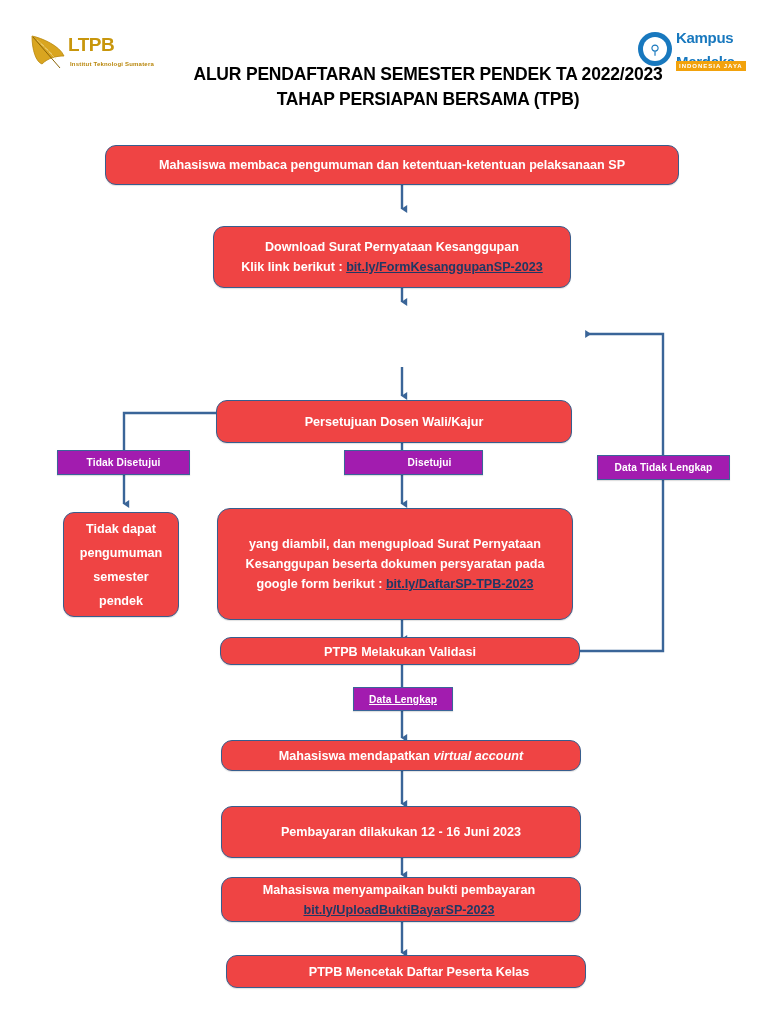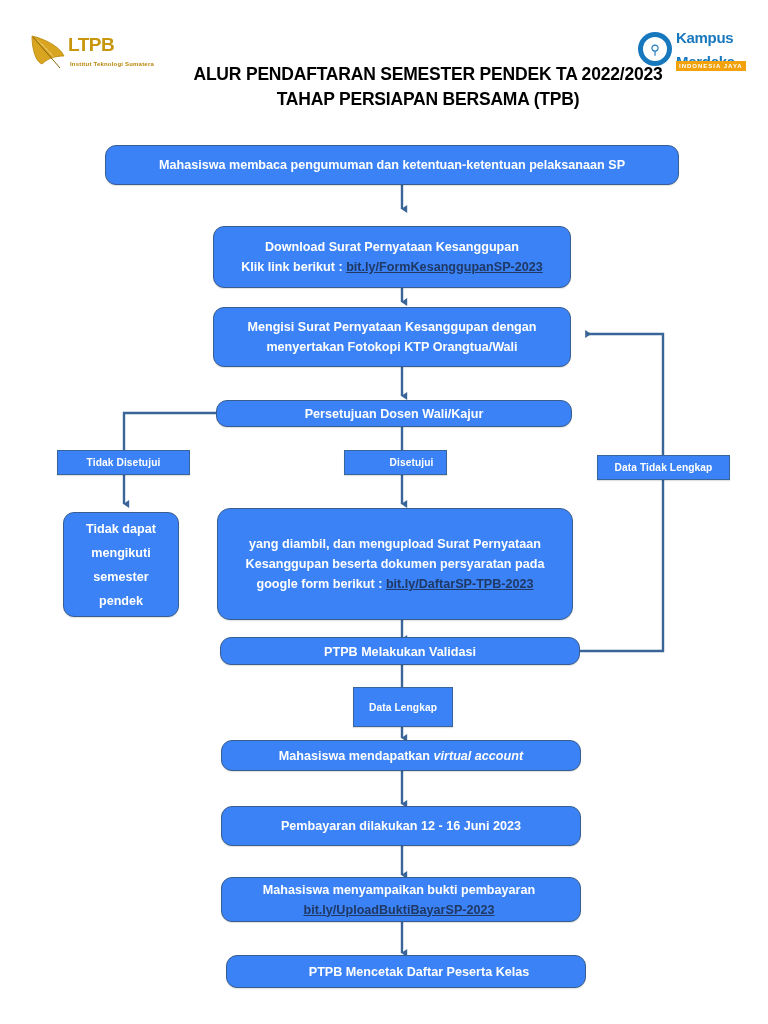--- a/index.html
+++ b/index.html
@@ -127,21 +127,21 @@
   #connectors {
     position: absolute;
     left: 0; top: 0;
     width: 768px; height: 1024px;
     pointer-events: none;
   }
 
   .node {
     position: absolute;
     box-sizing: border-box;
-    background: #3b82f6;
+    background: #ef4444;
     border: 1.6px solid #375E8E;
     border-radius: 11px;
     color: #ffffff;
     font-weight: bold;
     display: flex;
     align-items: center;
     justify-content: center;
     text-align: center;
     font-size: 12.6px;
     line-height: 20px;
@@ -152,21 +152,21 @@
   .node a, .node .link {
     color: #1F3864;
     text-decoration: underline;
     font-weight: bold;
   }
   .node .ital { font-style: italic; }
 
   .label-gray {
     position: absolute;
     box-sizing: border-box;
-    background: #3b82f6;
+    background: #a21caf;
     border: 1.6px solid #3A6598;
     color: #ffffff;
     font-size: 10.2px;
     font-weight: bold;
     display: flex;
     align-items: center;
     justify-content: center;
     text-align: center;
     letter-spacing: 0.1px;
     box-shadow: 0 1px 1px rgba(0,0,0,0.12);
@@ -249,73 +249,67 @@
     <span class="inner">Mahasiswa membaca pengumuman dan ketentuan-ketentuan pelaksanaan SP</span>
   </div>
 
   <div class="node" style="left:213px; top:226px; width:358px; height:62px;">
     <div class="inner">
       <div>Download Surat Pernyataan Kesanggupan</div>
       <div><span>Klik link berikut : </span><span class="link">bit.ly/FormKesanggupanSP-2023</span></div>
     </div>
   </div>
 
-  <div class="node" style="left:213px; top:307px; width:358px; height:60px;">
-    <div class="inner">
-      <div>Mengisi Surat Pernyataan Kesanggupan dengan</div>
-      <div>menyertakan Fotokopi KTP Orangtua/Wali</div>
-    </div>
-  </div>
-
-  <div class="node" style="left:216px; top:400px; width:356px; height:27px;">
+
+  <div class="node" style="left:216px; top:400px; width:356px; height:43px;">
     <span class="inner">Persetujuan Dosen Wali/Kajur</span>
   </div>
 
   <div class="label-gray" style="left:57px; top:450px; width:133px; height:25px;">
     <span>Tidak Disetujui</span>
   </div>
 
-  <div class="label-gray" style="left:344px; top:450px; width:103px; height:25px;padding-left:32px;">
+  <div class="label-gray" style="left:344px; top:450px; width:139px; height:25px;padding-left:32px;">
     <span>Disetujui</span>
   </div>
 
   <div class="label-gray" style="left:597px; top:455px; width:133px; height:25px;">
     <span>Data Tidak Lengkap</span>
   </div>
 
   <div class="node" style="left:63px; top:512px; width:116px; height:105px; line-height:24px;">
     <div class="inner">
       <div>Tidak dapat</div>
-      <div>mengikuti</div>
+      <div>pengumuman</div>
       <div>semester</div>
       <div>pendek</div>
     </div>
   </div>
 
   <div class="node" style="left:217px; top:508px; width:356px; height:112px; border-radius:13px;">
     <div class="inner">
       <div>yang diambil, dan mengupload Surat Pernyataan</div>
       <div>Kesanggupan beserta dokumen persyaratan pada</div>
       <div><span>google form berikut : </span><span class="link">bit.ly/DaftarSP-TPB-2023</span></div>
     </div>
   </div>
 
   <div class="node" style="left:220px; top:637px; width:360px; height:28px;align-items:flex-end;">
     <span class="inner">PTPB Melakukan Validasi</span>
   </div>
 
-  <div class="label-gray" style="left:353px; top:687px; width:100px; height:40px;">
+  <div class="label-gray" style="left:353px; top:687px; width:100px; height:24px;text-decoration:underline;">
     <span>Data Lengkap</span>
   </div>
 
   <div class="node" style="left:221px; top:740px; width:360px; height:31px;">
     <span class="inner"><span>Mahasiswa mendapatkan </span><span class="ital">virtual account</span></span>
   </div>
 
-  <div class="node" style="left:221px; top:806px; width:360px; height:40px;">
+  <div class="node" style="left:221px; top:806px; width:360px; height:52px;">
     <span class="inner">Pembayaran dilakukan 12 - 16 Juni 2023</span>
   </div>
 
   <div class="node" style="left:221px; top:877px; width:360px; height:45px;padding-left:6px;">
     <div class="inner">
       <div>Mahasiswa menyampaikan bukti pembayaran</div>
       <div><span class="link">bit.ly/UploadBuktiBayarSP-2023</span></div>
     </div>
   </div>
 

